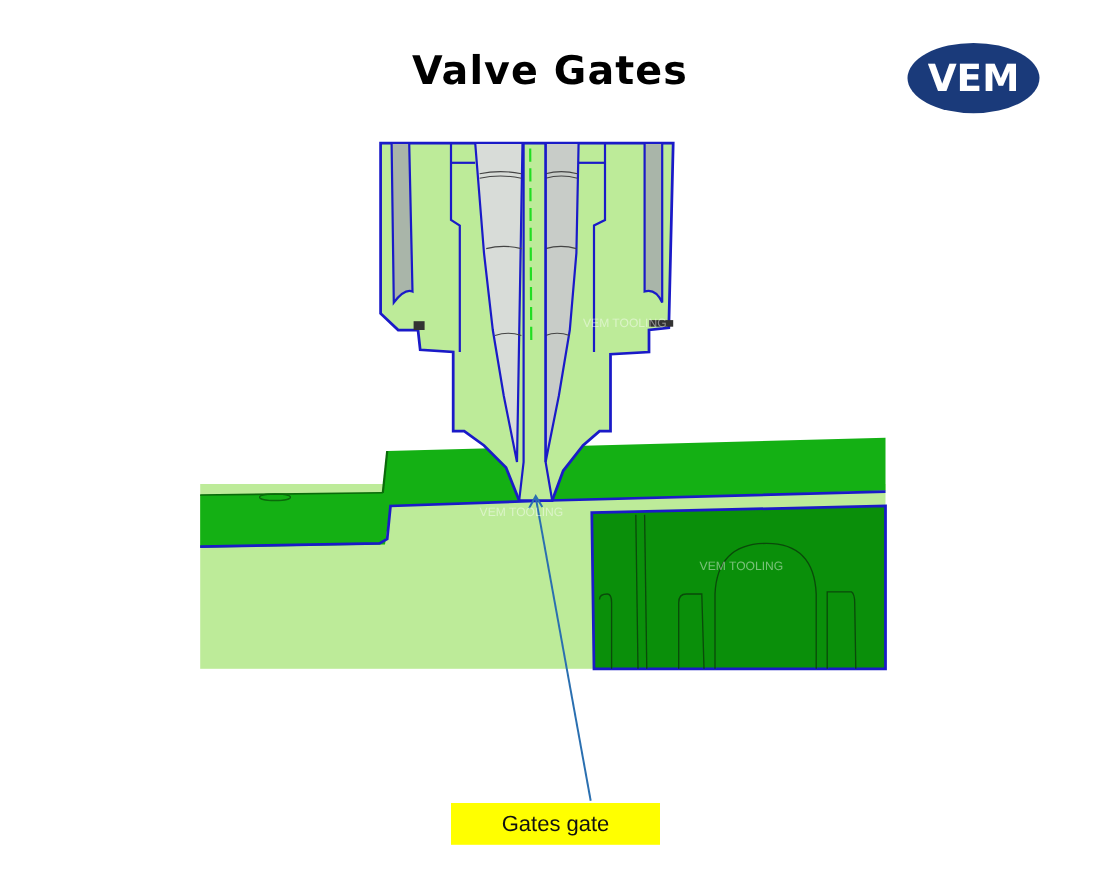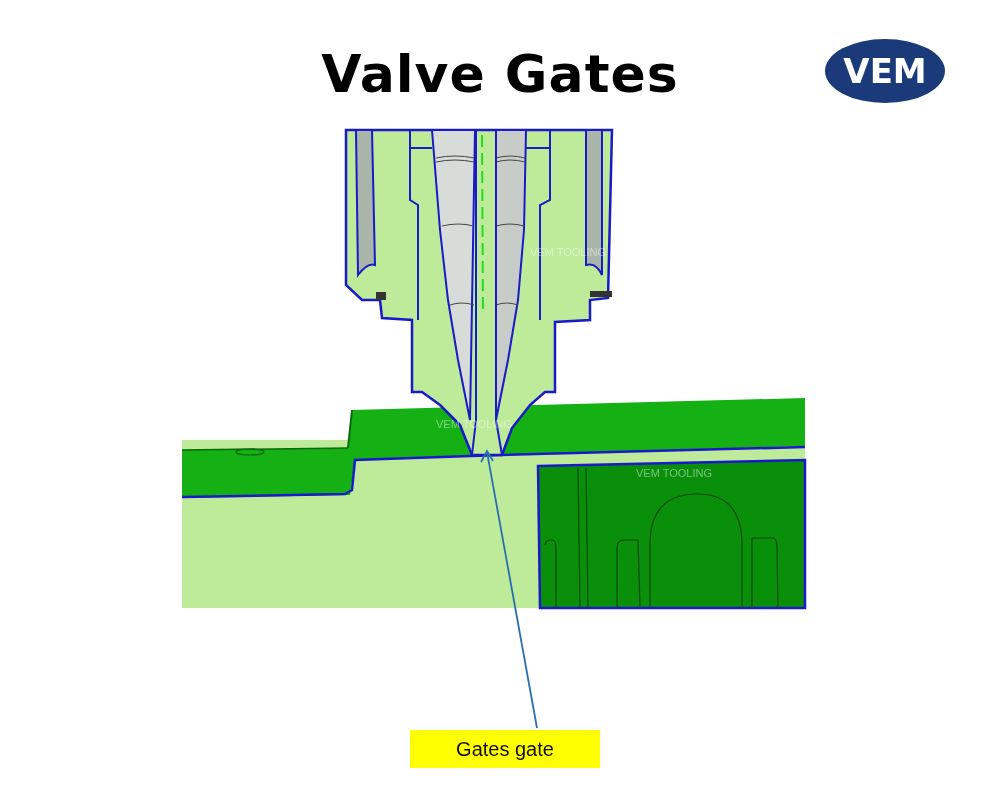--- a/index.html
+++ b/index.html
@@ -1,21 +1,21 @@
 <!DOCTYPE html>
 <html><head>
 <meta charset="utf-8">
 <style>
   html,body{margin:0;padding:0;background:#ffffff;}
   body{width:1000px;height:800px;position:relative;overflow:hidden;font-family:"DejaVu Sans",sans-serif;}
-  .title{position:absolute;left:0;width:1000px;top:44px;text-align:center;font-family:"DejaVu Sans",sans-serif;font-weight:bold;font-size:52px;color:#000;letter-spacing:1px;}
+  .title{position:absolute;left:0;width:1000px;top:44px;text-align:center;font-family:"DejaVu Sans",sans-serif;font-weight:bold;font-size:36px;color:#000;letter-spacing:1px;}
   .logo{position:absolute;left:824px;top:38px;width:122px;height:66px;}
   .drawing{position:absolute;left:0;top:0;width:1000px;height:800px;}
   .callout{position:absolute;left:410px;top:730px;width:190px;height:38px;background:#ffff00;display:flex;align-items:center;justify-content:center;font-family:"Liberation Sans",sans-serif;font-size:20px;color:#111;}
-  .wm{position:absolute;font-family:"Liberation Sans",sans-serif;color:rgba(255,255,255,0.45);font-size:11px;}
+  .wm{position:absolute;font-family:"Liberation Sans",sans-serif;color:rgba(255,255,255,0.45);font-size:11px;margin-top:42px;}
 </style>
 </head>
 <body>
 
 <div class="title">Valve Gates</div>
 
 <svg class="logo" viewBox="0 0 122 66">
   <ellipse cx="61" cy="33" rx="60" ry="32" fill="#1a3a7a"></ellipse>
   <text x="61" y="45" text-anchor="middle" font-family="DejaVu Sans, sans-serif" font-weight="bold" font-size="34" fill="#ffffff">VEM</text>
 </svg>

